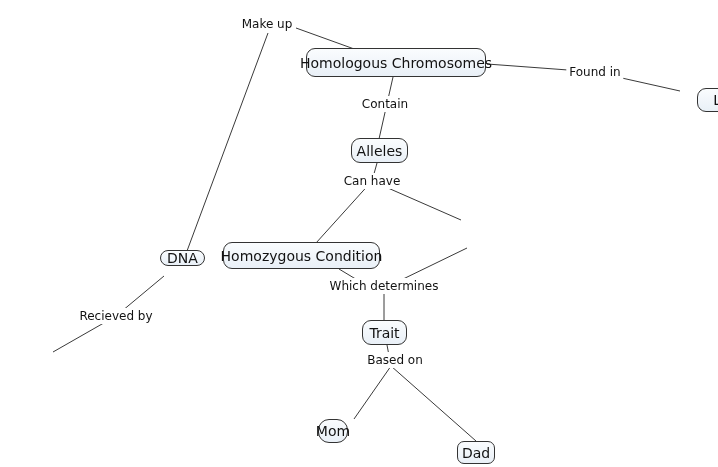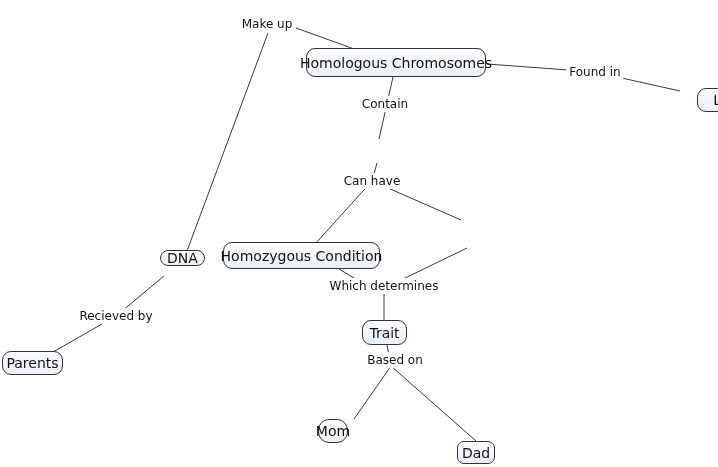--- a/index.html
+++ b/index.html
@@ -77,19 +77,19 @@
     </svg>
 <div class="link-label" style="left: 267px; top: 24px;">Make up</div>
     <div class="link-label" style="left: 385px; top: 104px;">Contain</div>
     <div class="link-label" style="left: 595px; top: 72px;">Found in</div>
     <div class="link-label" style="left: 372px; top: 181px; text-align: center;">Can have</div>
     <div class="link-label" style="left: 384px; top: 286px;">Which determines</div>
     <div class="link-label" style="left: 116px; top: 316px;">Recieved by</div>
     <div class="link-label" style="left: 395px; top: 360px;">Based on</div>
     <div class="node" style="left: 306px; top: 48px; width: 180px; height: 29px;">Homologous Chromosomes</div>
     <div class="node" style="left: 677px; top: 88px; width: 60px; height: 24px; margin-left: 20px;">Loci</div>
+    <div class="node" style="left: 351px; top: 138px; width: 57px; height: 25px;">Alleles</div>
     <div class="node" style="left: 223px; top: 242px; width: 157px; height: 27px;">Homozygous Condition</div>
     <div class="node" style="left: 160px; top: 250px; width: 45px; height: 16px;">DNA</div>
-    <div class="node" style="left: 2px; top: 351px; width: 61px; height: 24px;">Parents</div>
     <div class="node" style="left: 362px; top: 320px; width: 45px; height: 25px;">Trait</div>
     <div class="node" style="left: 318px; top: 419px; width: 30px; height: 24px; border-radius: 11px;">Mom</div>
     <div class="node" style="left: 457px; top: 441px; width: 38px; height: 23px; border-radius: 7px;">Dad</div>
   </div>
 
 </body></html>

